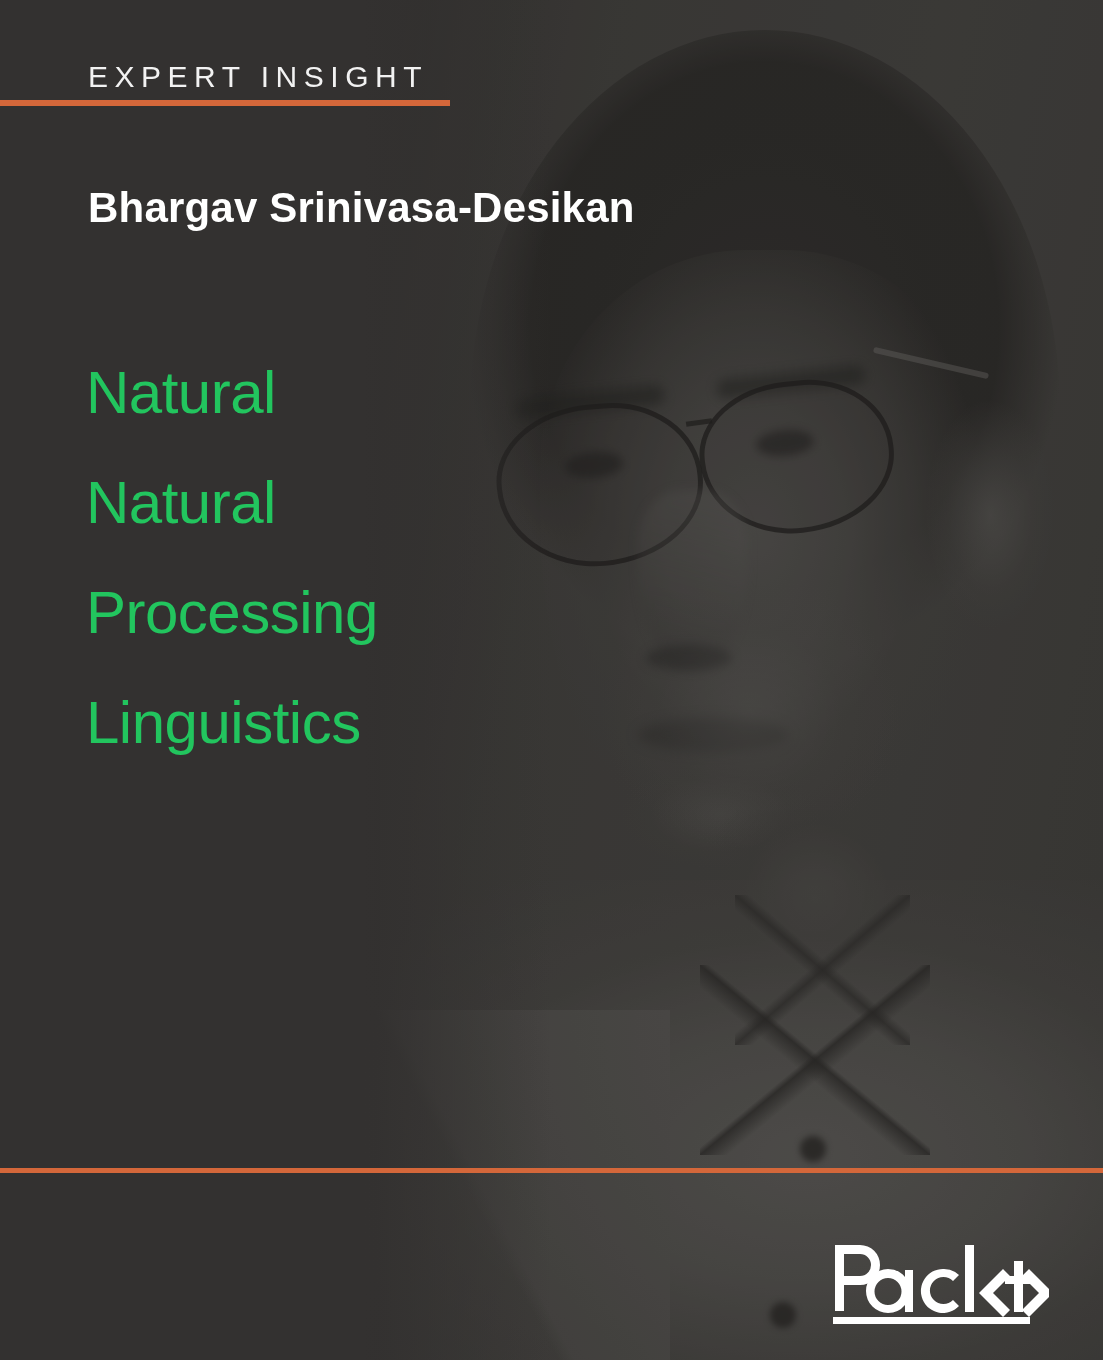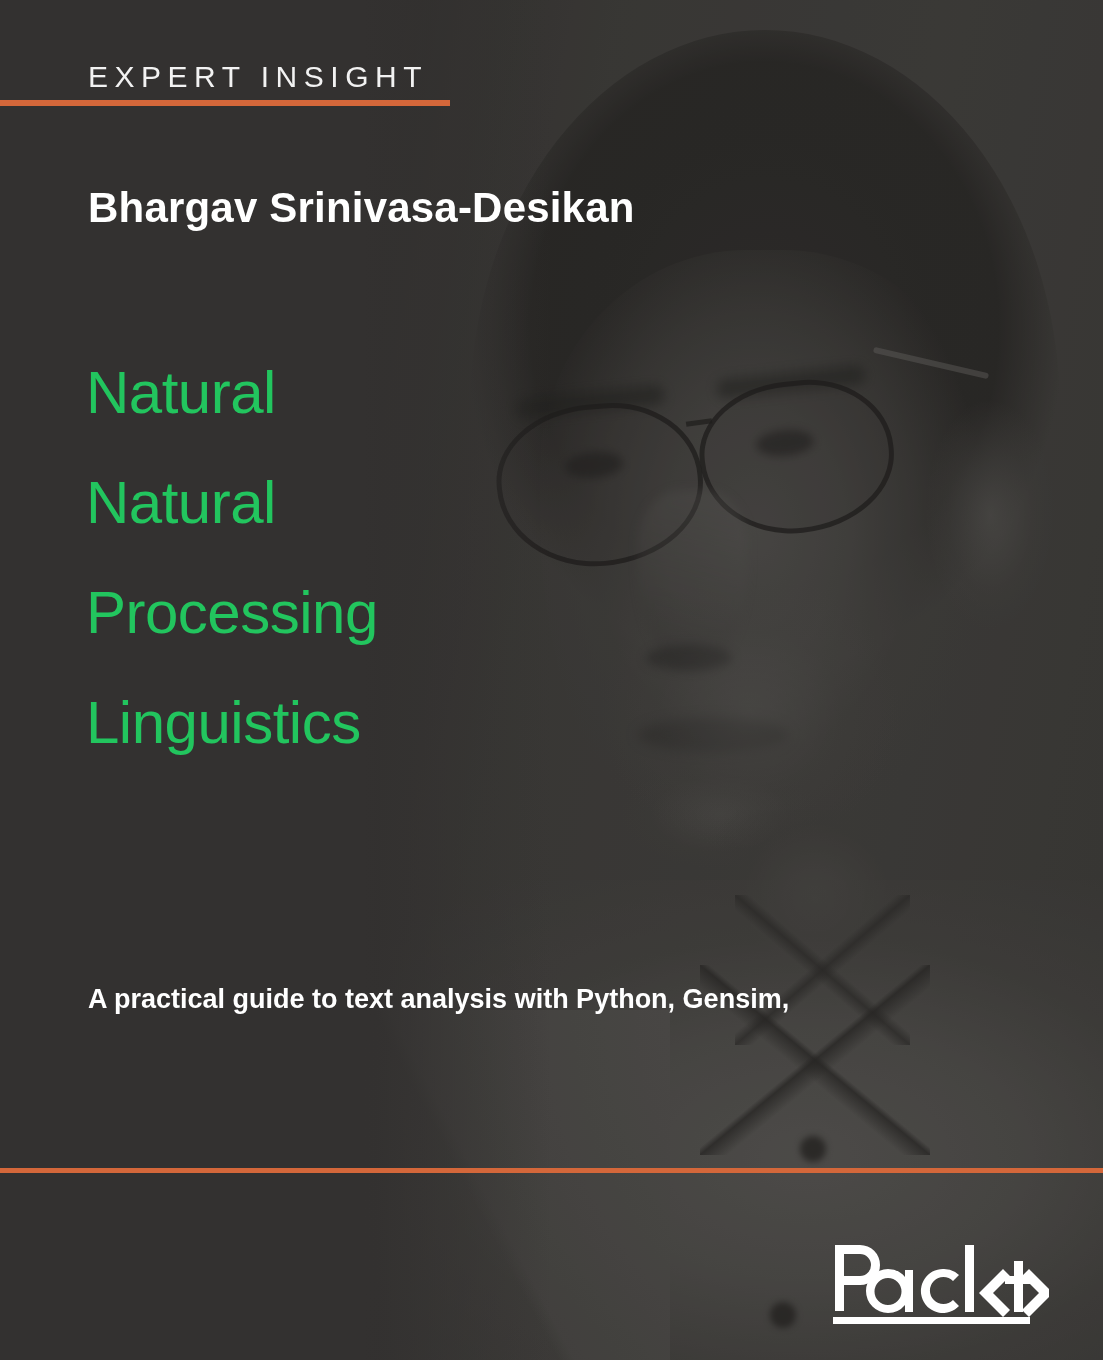--- a/index.html
+++ b/index.html
@@ -313,21 +313,20 @@
     <div class="author">Bhargav Srinivasa-Desikan</div>
 
     <div class="title">
       <span class="tline">Natural</span>
       <span class="tline">Natural</span>
       <span class="tline">Processing</span>
       <span class="tline">Linguistics</span>
     </div>
 
     <div class="subtitle">
-      <span class="sline">A practical guide to text analysis with Python, Gensim,</span>
     </div>
 
     <div class="rule-bottom"></div>
 
     <div class="packt">
       <svg viewBox="0 0 216 82" xmlns="http://www.w3.org/2000/svg" aria-hidden="true">
         <g fill="#ffffff">
 
           <path d="M2 2 h9 v66 h-9 z"></path>
           <path d="M11 2 h16 a20 20 0 0 1 0 40 h-16 v-9 h16 a11 11 0 0 0 0 -22 h-16 z"></path>

